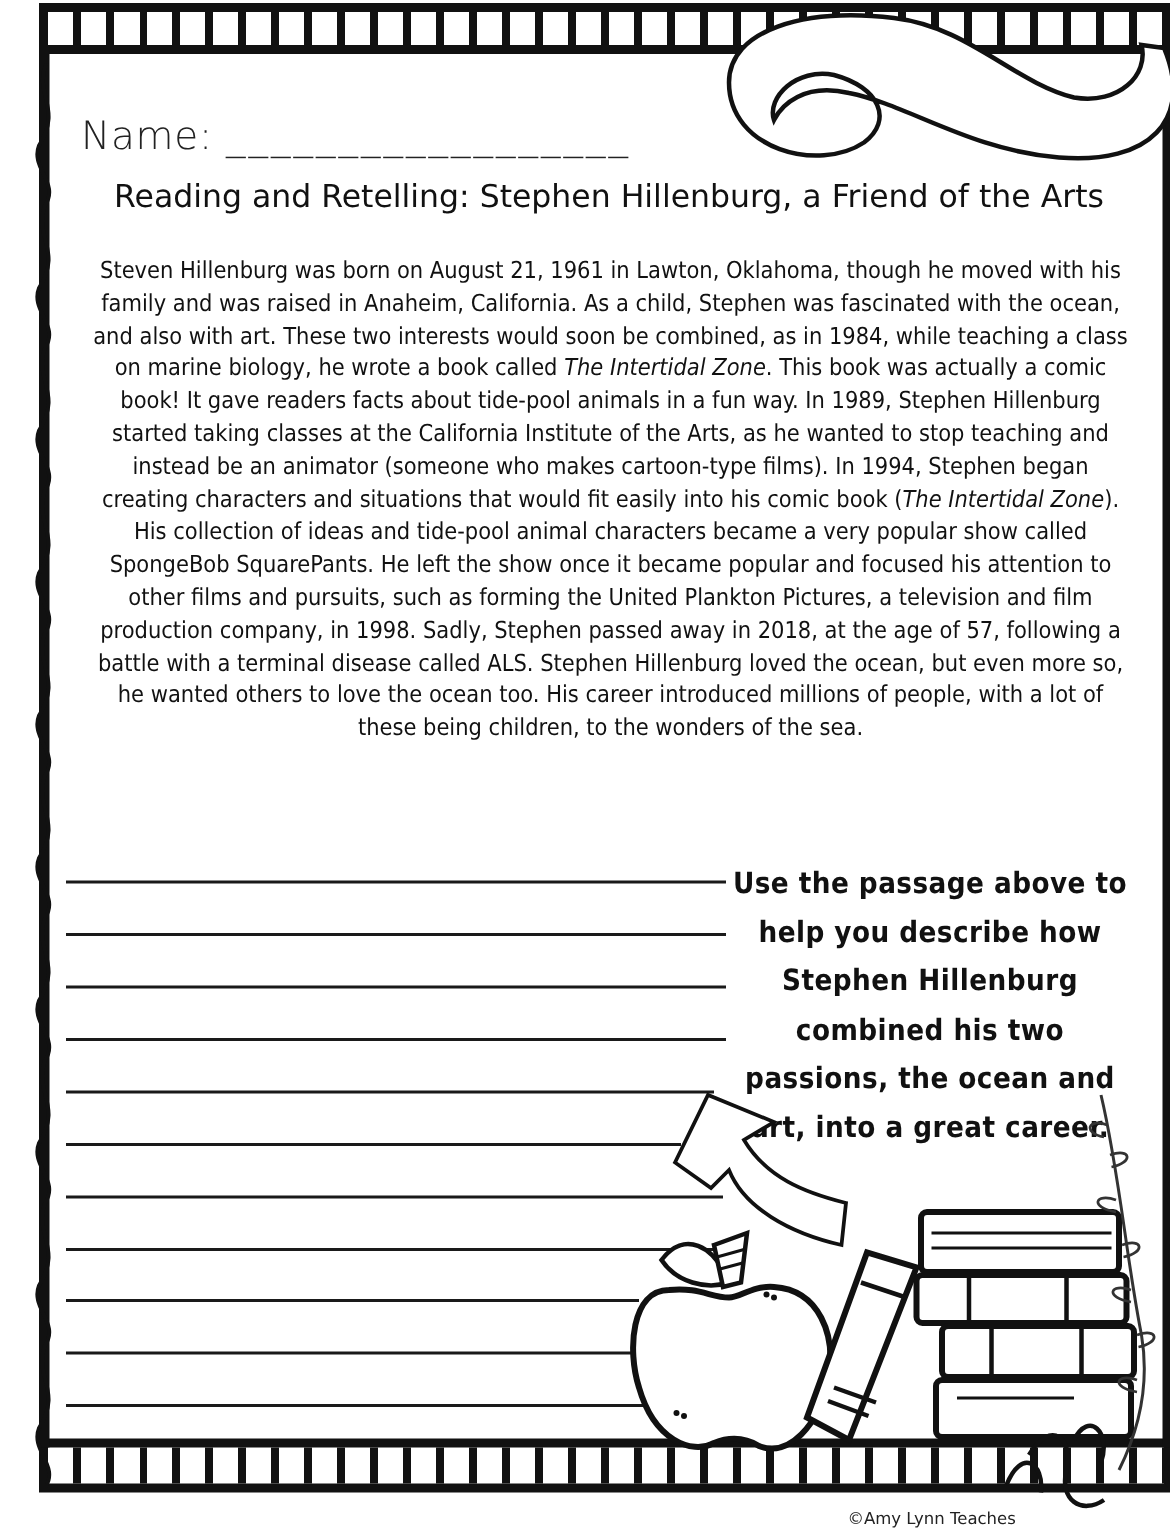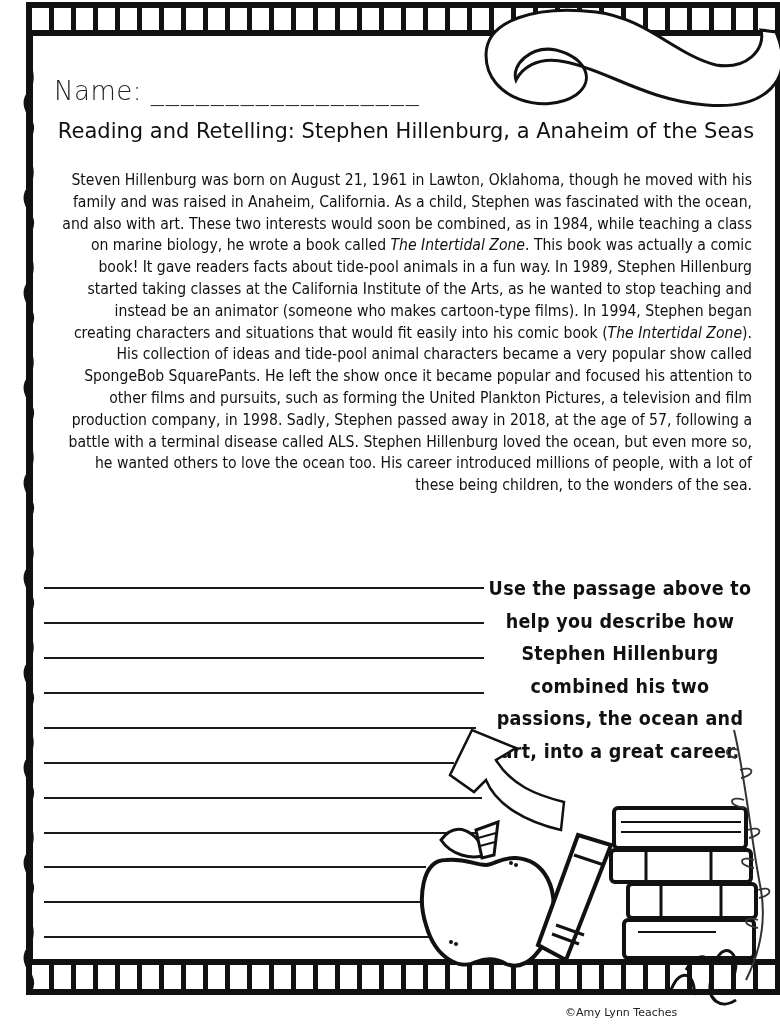--- a/index.html
+++ b/index.html
@@ -16,21 +16,21 @@
   .side.right{right:0;}
   .curl-col{position:absolute;top:40px;bottom:40px;width:22px;}
   .curl-col.left{left:-6px;}
   .curl-col.right{right:-8px;}
   
   .wave{position:absolute;left:460px;top:0;width:320px;height:118px;}
   
   .name-row{position:absolute;left:38px;top:76px;font-size:26px;font-family:"DejaVu Sans",sans-serif;color:#222;letter-spacing:0.5px;font-weight:300;}
   .name-row .dash{letter-spacing:2px;color:#222;}
   .title{position:absolute;left:20px;top:119px;width:740px;text-align:center;font-size:21px;color:#111;}
-  .passage{position:absolute;left:46px;top:170px;width:690px;text-align:right;font-size:15.6px;line-height:21.8px;color:#111;font-family:"DejaVu Sans Condensed","DejaVu Sans",sans-serif;}
+  .passage{position:absolute;left:46px;top:170px;width:690px;text-align:center;font-size:15.6px;line-height:21.8px;color:#111;font-family:"DejaVu Sans Condensed","DejaVu Sans",sans-serif;}
   .passage span.it{font-style:italic;}
   .prompt{position:absolute;left:470px;top:573px;width:268px;text-align:center;font-size:19.5px;line-height:32.5px;font-weight:bold;color:#111;font-family:"DejaVu Sans Condensed","DejaVu Sans",sans-serif;letter-spacing:0.3px;}
   .wline{position:absolute;left:28px;height:2px;background:#1a1a1a;}
   .art{position:absolute;left:400px;top:720px;width:380px;height:304px;}
   .copyright{position:absolute;left:549px;top:1006px;font-size:11px;color:#222;text-align:right;}
 </style>
 </head>
 <body>
 
 <div class="page">
@@ -51,21 +51,21 @@
 
   <svg class="wave" viewBox="0 0 320 118">
     <path d="M10 55 C10 20,60 5,120 12 C170 18,200 55,240 65 C270 70,290 50,285 30 L300 32 C320 80,290 110,230 105 C170 100,130 70,90 62 C60 55,45 70,40 80 C35 65,55 45,80 50 C110 58,120 80,100 95 C70 115,10 100,10 55 Z" fill="#fff" stroke="#111" stroke-width="3"></path>
   </svg>
 
   <div class="name-row">
     <span>Name:</span>
     <span class="dash">__________________</span>
   </div>
 
-  <div class="title">Reading and Retelling: Stephen Hillenburg, a Anaheim of the Seas</div>
+  <div class="title">Reading and Retelling: Stephen Hillenburg, a Friend of the Arts</div>
 
   <div class="passage"><span>Steven Hillenburg was born on August 21, 1961 in Lawton, Oklahoma, though he moved with his family and was raised in Anaheim, California. As a child, Stephen was fascinated with the ocean, and also with art. These two interests would soon be combined, as in 1984, while teaching a class on marine biology, he wrote a book called </span><span class="it">The Intertidal Zone</span><span>. This book was actually a comic book! It gave readers facts about tide-pool animals in a fun way. In 1989, Stephen Hillenburg started taking classes at the California Institute of the Arts, as he wanted to stop teaching and instead be an animator (someone who makes cartoon-type films). In 1994, Stephen began creating characters and situations that would fit easily into his comic book (</span><span class="it">The Intertidal Zone</span><span>). His collection of ideas and tide-pool animal characters became a very popular show called SpongeBob SquarePants. He left the show once it became popular and focused his attention to other films and pursuits, such as forming the United Plankton Pictures, a television and film production company, in 1998. Sadly, Stephen passed away in 2018, at the age of 57, following a battle with a terminal disease called ALS. Stephen Hillenburg loved the ocean, but even more so, he wanted others to love the ocean too. His career introduced millions of people, with a lot of these being children, to the wonders of the sea.</span></div>
 
   <div id="lines">
       <div class="wline" style="top: 587px; width: 440px;"></div>
       <div class="wline" style="top: 622px; width: 440px;"></div>
       <div class="wline" style="top: 657px; width: 440px;"></div>
       <div class="wline" style="top: 692px; width: 440px;"></div>
       <div class="wline" style="top: 727px; width: 432px;"></div>
       <div class="wline" style="top: 762px; width: 410px;"></div>

